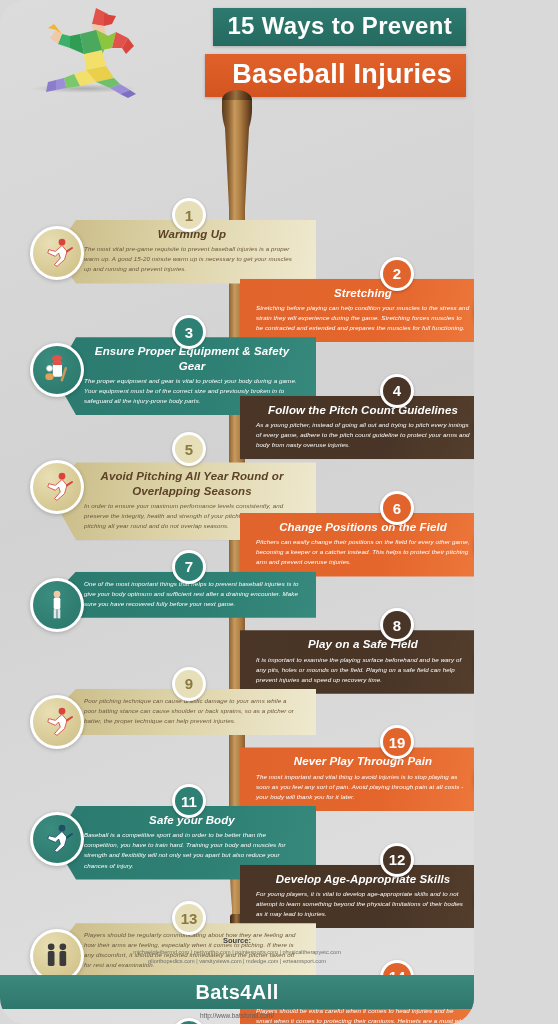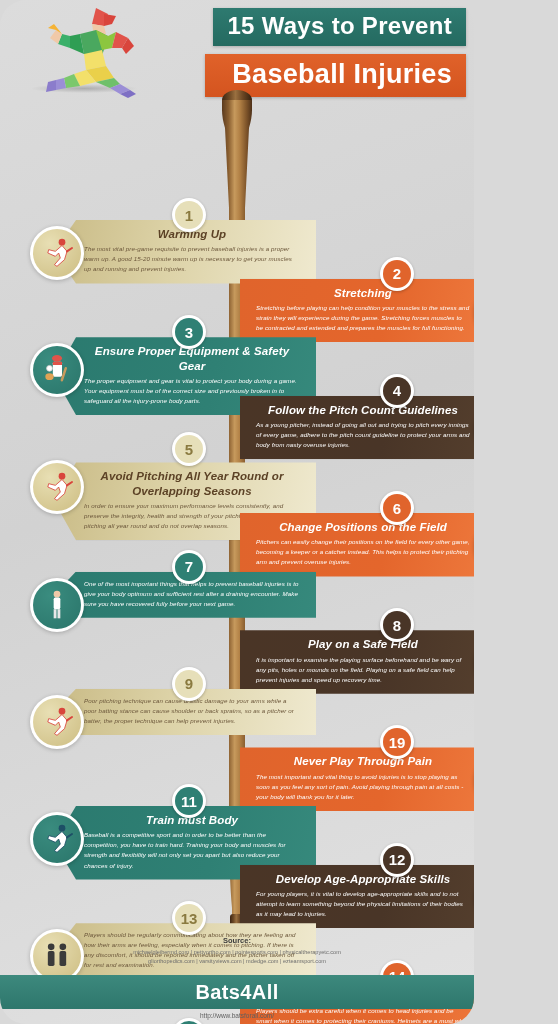--- a/index.html
+++ b/index.html
@@ -402,21 +402,21 @@
   </svg>
           </div>
         </div>
       </div>
       <div class="item" style="top: 706px;">
         <div class="num" style="top: -22px; left: 172px;">
           <div class="num-inner n-teal">11</div>
         </div>
         <div class="banner t-teal left-banner" style="top: 0px;">
           <div class="bannerbody">
-            <h3>Train must Body</h3>
+            <h3>Safe your Body</h3>
             <p>Baseball is a competitive sport and in order to be better than the competition, you have to train hard. Training your body and muscles for strength and flexibility will not only set you apart but also reduce your chances of injury.</p>
           </div>
         </div>
         <div class="icon-circle icon-left" style="top: 6px;">
           <div class="icon-inner ic-teal">
             <svg width="40" height="40" viewBox="0 0 48 48">
     <circle cx="30" cy="11" r="4" fill="#1d4f66"></circle>
     <path d="M30 15 L22 22 L14 20 L13 24 L22 28 L26 24 L28 30 L21 38 L24 40 L33 32 L36 22 Z" fill="#ffffff" stroke="#1d4f66" stroke-width="1"></path>
     <path d="M36 22 L42 18" stroke="#1d4f66" stroke-width="2.4" stroke-linecap="round"></path>
   </svg>

